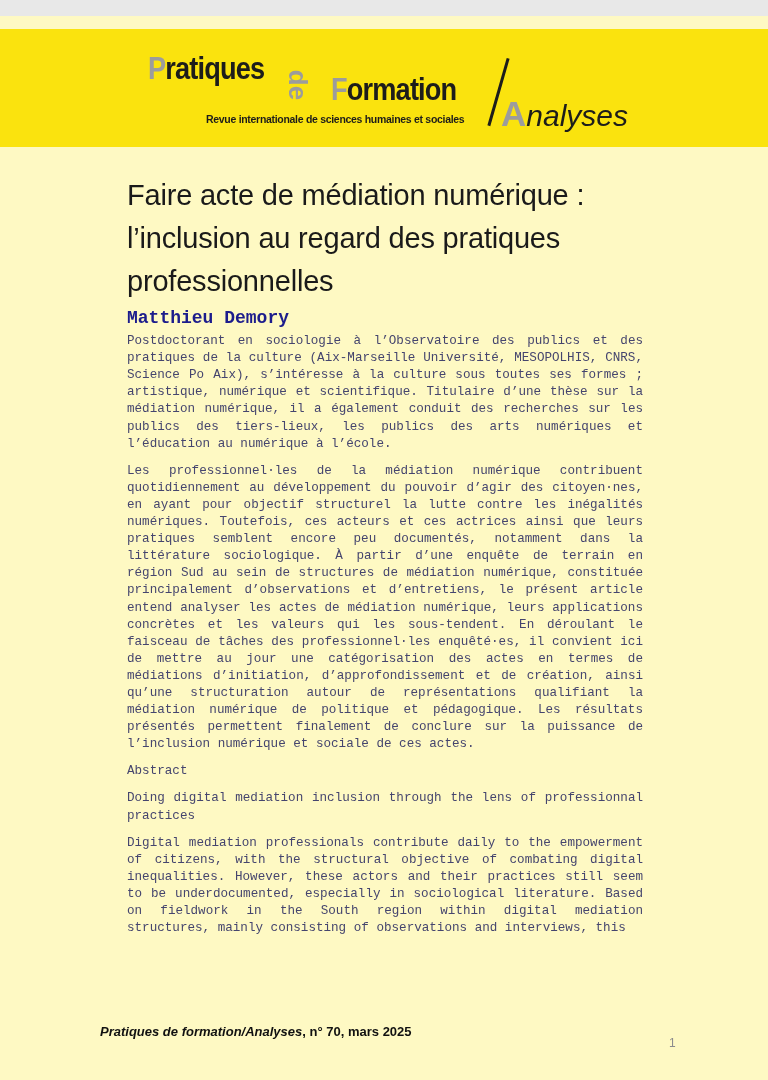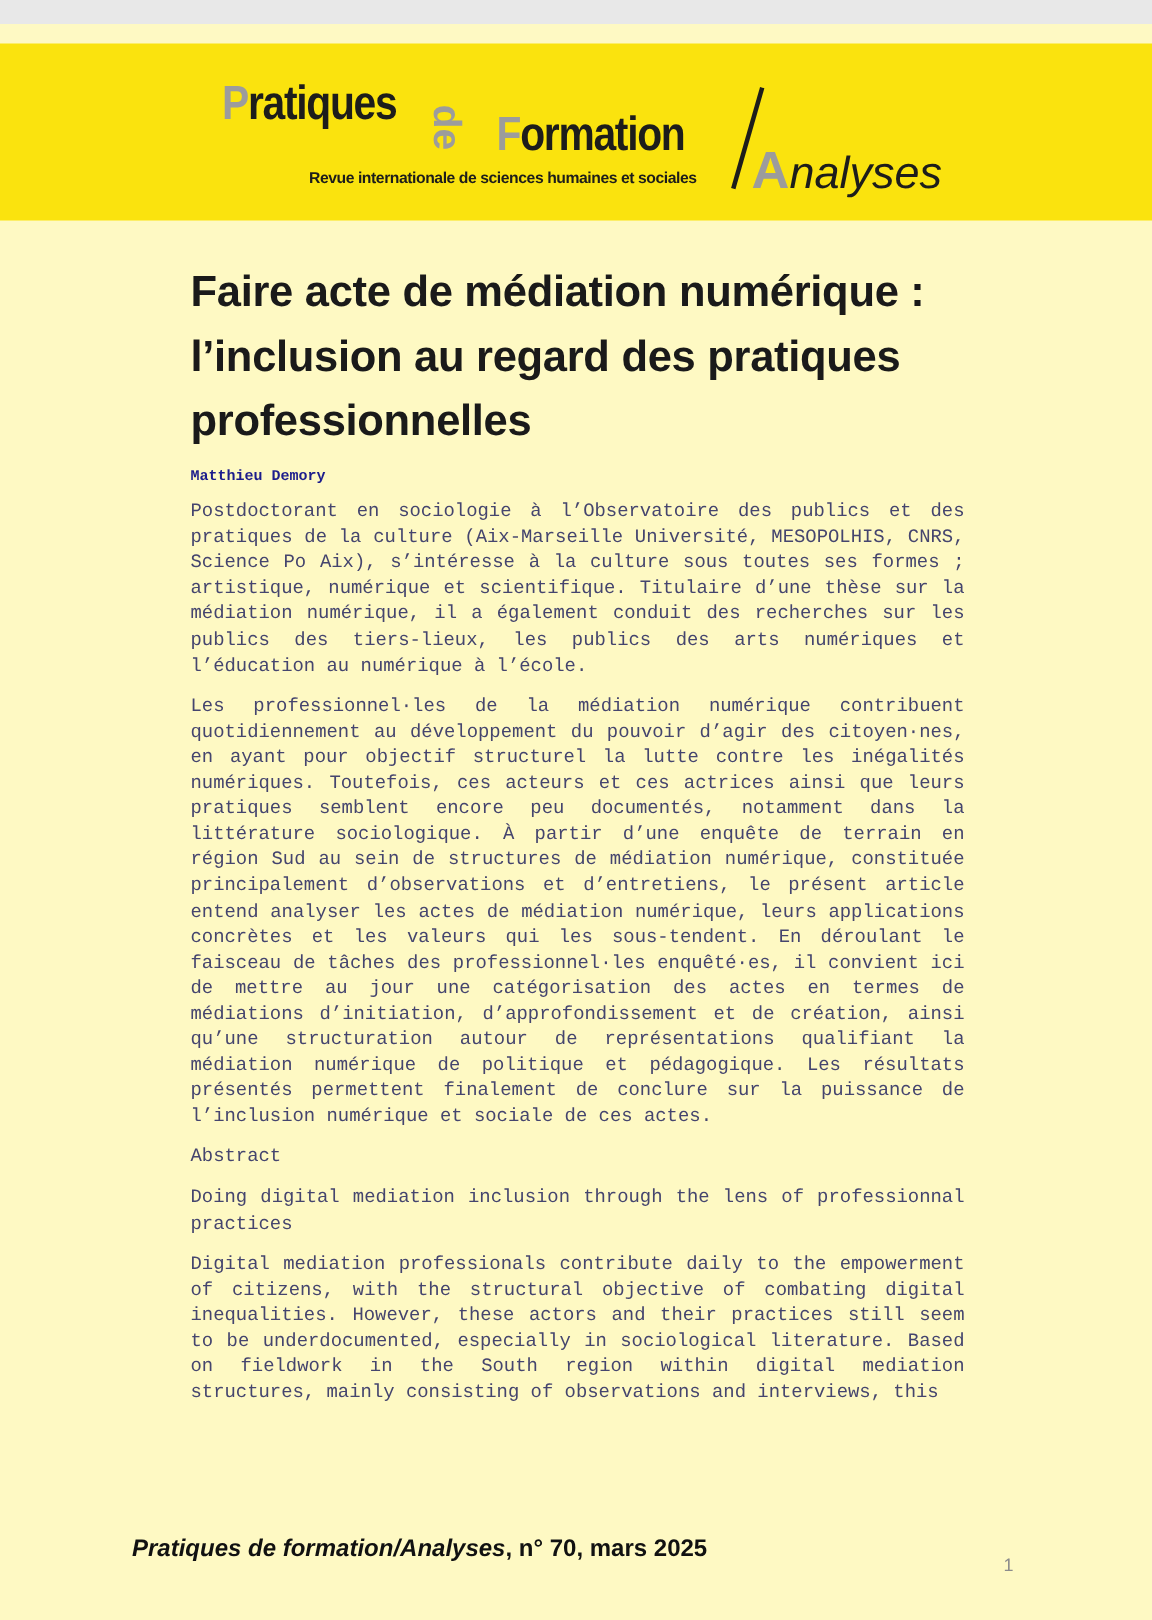--- a/index.html
+++ b/index.html
@@ -40,39 +40,39 @@
   .a-rest { font-size:30px; font-weight:400; color:#1D1D1B;font-style:italic; }
   .tagline {
     position:absolute; left:206px; top:84px;
     font-size:10.5px; font-weight:700; letter-spacing:-0.3px; color:#1D1D1B;
     white-space:nowrap;
   }
 
   
   .content { position:absolute; left:127px; top:158px; width:516px; }
   .title {
-    margin:0 0 7px 0; font-weight:700; font-size:29px; line-height:43px;
+    margin:0 0 7px 0; font-weight:400; font-size:29px; line-height:43px;
     color:#1A1A1A; letter-spacing:-0.2px;
   }
   .mono {
     font-family:"Liberation Mono","DejaVu Sans Mono",monospace;
     font-size:12.6px; line-height:17.1px; color:#45456E;
     margin:0 0 10px 0;
   }
   .just { text-align:justify; }
   .author {
     font-family:"Liberation Mono","DejaVu Sans Mono",monospace;
-    font-size:10px; line-height:17.1px; font-weight:700; color:#1C1C8C;
+    font-size:18px; line-height:17.1px; font-weight:700; color:#1C1C8C;
     margin:0 0 6px 0;
   }
 
   
   .footline {
-    position:absolute; left:88px; top:1008px;
-    font-size:16px; font-weight:600; color:#111111; white-space:nowrap;
+    position:absolute; left:100px; top:1008px;
+    font-size:13px; font-weight:600; color:#111111; white-space:nowrap;
   }
   .fit { font-style:italic; }
   .pagenum {
     position:absolute; left:669px; top:1020px;
     font-size:12px; color:#8C8C8C;
   }
 </style>
 </head>
 <body>
 

